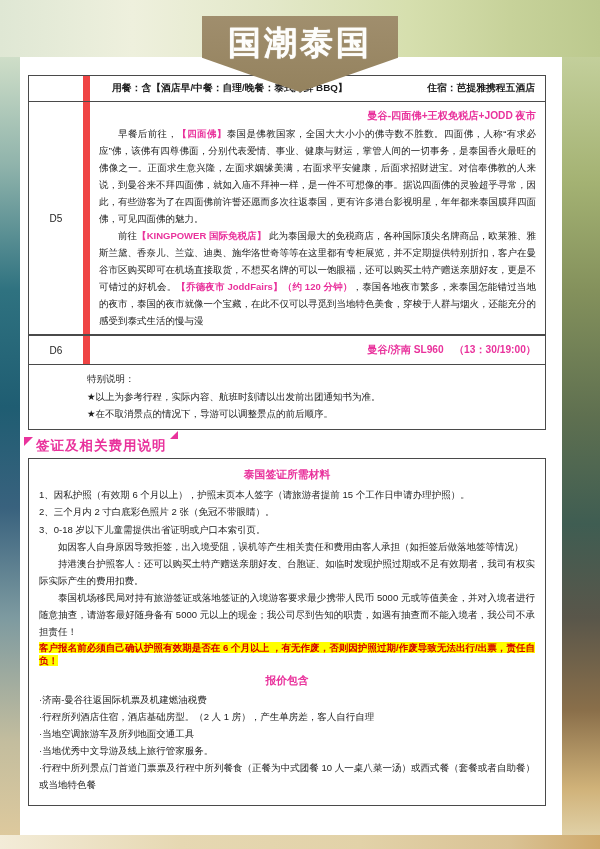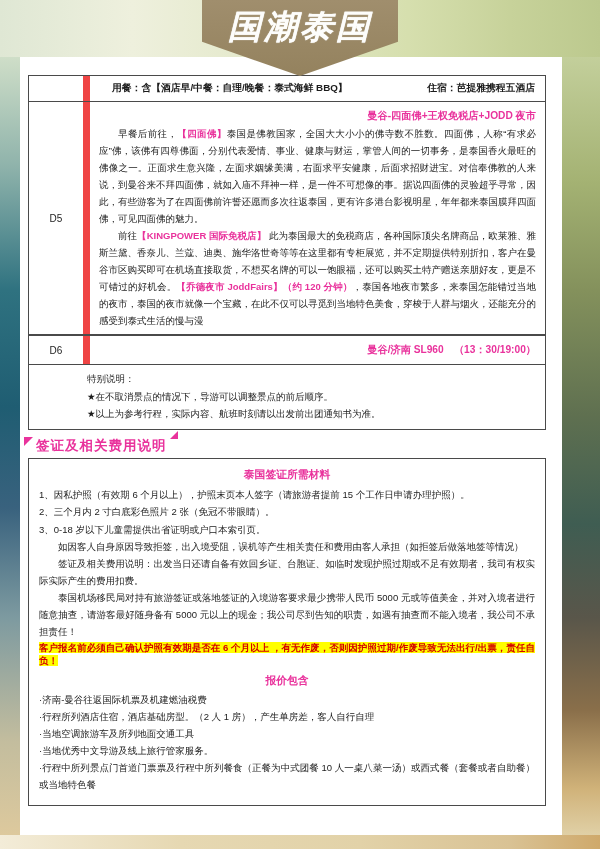--- a/index.html
+++ b/index.html
@@ -10,24 +10,24 @@
     background:linear-gradient(90deg,#dfe7d4 0%,#eef0dd 22%,#e3e8c9 45%,#d6dfae 68%,#c7d29a 85%,#bcc98e 100%);}
   .bg-left{position:absolute;left:0;top:57px;width:20px;height:778px;
     background:linear-gradient(#cfdec8 0%,#8fb3ab 14%,#2f7280 30%,#1f5d72 45%,#39627e 58%,#7d9aa0 72%,#c3bd9e 88%,#ddc99d 100%);}
   .bg-right{position:absolute;left:562px;top:57px;width:38px;height:778px;
     background:linear-gradient(#c3cf9b 0%,#a4b273 16%,#84915c 30%,#5f7050 46%,#3f5d52 60%,#59564a 72%,#8a6f4a 84%,#d0b279 94%,#e0d0a6 100%);}
   .bg-bottom{position:absolute;left:0;top:835px;width:600px;height:14px;
     background:linear-gradient(90deg,#f3ecd8 0%,#e6d8b2 30%,#e2d2a8 60%,#d9c294 85%,#cfa96b 100%);}
   
   .sheet{position:absolute;left:20px;top:57px;width:542px;height:778px;background:#ffffff;}
   
-  .banner{position:absolute;left:202px;top:0;width:196px;height:76px;z-index:5;
+  .banner{position:absolute;left:202px;top:16px;width:196px;height:76px;z-index:5;
     background:linear-gradient(#a08e6d,#94825e);
     clip-path:polygon(0 0,100% 0,100% 55%,50% 100%,0 55%);
-    display:flex;justify-content:center;font-style:italic;}
+    display:flex;justify-content:center;}
   .banner-text{color:#fdfdfb;font-size:33px;font-weight:bold;
     font-family:"DejaVu Serif","Liberation Serif",serif;letter-spacing:3px;margin-top:5px;
     text-shadow:0 0 1px #fff;}
   
   .table1{margin:18px 16px 0 8px;border:1px solid #4a4a4a;background:#fff;color:#1c1c1c;font-size:9.5px;}
   .t-row{display:flex;border-bottom:1px solid #4a4a4a;}
   .t-row:last-child{border-bottom:none;}
   .day-cell{width:54px;flex:0 0 54px;border-right:7px solid #ef4444;
     display:flex;align-items:center;justify-content:center;font-size:10px;color:#222;}
   .meal-cell{flex:1;display:flex;justify-content:space-between;align-items:center;
@@ -100,39 +100,39 @@
       <div class="t-row">
         <div class="day-cell">D6</div>
         <div class="day-main">
           <div class="day-title">曼谷/济南 SL960　（13：30/19:00）</div>
         </div>
       </div>
 
       <div class="t-row">
         <div class="notes-cell">
           <div class="notes-line">特别说明：</div>
+          <div class="notes-line">★以上为参考行程，实际内容、航班时刻请以出发前出团通知书为准。</div>
           <div class="notes-line">★在不取消景点的情况下，导游可以调整景点的前后顺序。</div>
-          <div class="notes-line">★以上为参考行程，实际内容、航班时刻请以出发前出团通知书为准。</div>
         </div>
       </div>
     </div>
 
     <div class="visa-header">
       <span class="tri-a"></span>
       <span class="visa-header-text">签证及相关费用说明</span>
       <span class="tri-b"></span>
     </div>
 
     <div class="box2">
       <div class="box-title">泰国签证所需材料</div>
       <div class="visa-item">1、因私护照（有效期 6 个月以上），护照末页本人签字（请旅游者提前 15 个工作日申请办理护照）。</div>
       <div class="visa-item">2、三个月内 2 寸白底彩色照片 2 张（免冠不带眼睛）。</div>
       <div class="visa-item">3、0-18 岁以下儿童需提供出省证明或户口本索引页。</div>
       <div class="visa-para">如因客人自身原因导致拒签，出入境受阻，误机等产生相关责任和费用由客人承担（如拒签后做落地签等情况）</div>
-      <div class="visa-para">签证及相关费用说明：出发当日还请自备有效回乡证、台胞证、如临时发现护照过期或不足有效期者，我司有权实际实际产生的费用扣费。</div>
+      <div class="visa-para">持港澳台护照客人：还可以购买土特产赠送亲朋好友、台胞证、如临时发现护照过期或不足有效期者，我司有权实际实际产生的费用扣费。</div>
       <div class="visa-para">泰国机场移民局对持有旅游签证或落地签证的入境游客要求最少携带人民币 5000 元或等值美金，并对入境者进行随意抽查，请游客最好随身备有 5000 元以上的现金；我公司尽到告知的职责，如遇有抽查而不能入境者，我公司不承担责任！</div>
       <div class="warning-para">
         <span class="warning-mark">客户报名前必须自己确认护照有效期是否在 6 个月以上 ，有无作废，否则因护照过期/作废导致无法出行/出票，责任自负！</span>
       </div>
 
       <div class="price-title">报价包含</div>
       <div class="price-item">·济南-曼谷往返国际机票及机建燃油税费</div>
       <div class="price-item">·行程所列酒店住宿，酒店基础房型。（2 人 1 房），产生单房差，客人自行自理</div>
       <div class="price-item">·当地空调旅游车及所列地面交通工具</div>
       <div class="price-item">·当地优秀中文导游及线上旅行管家服务。</div>

